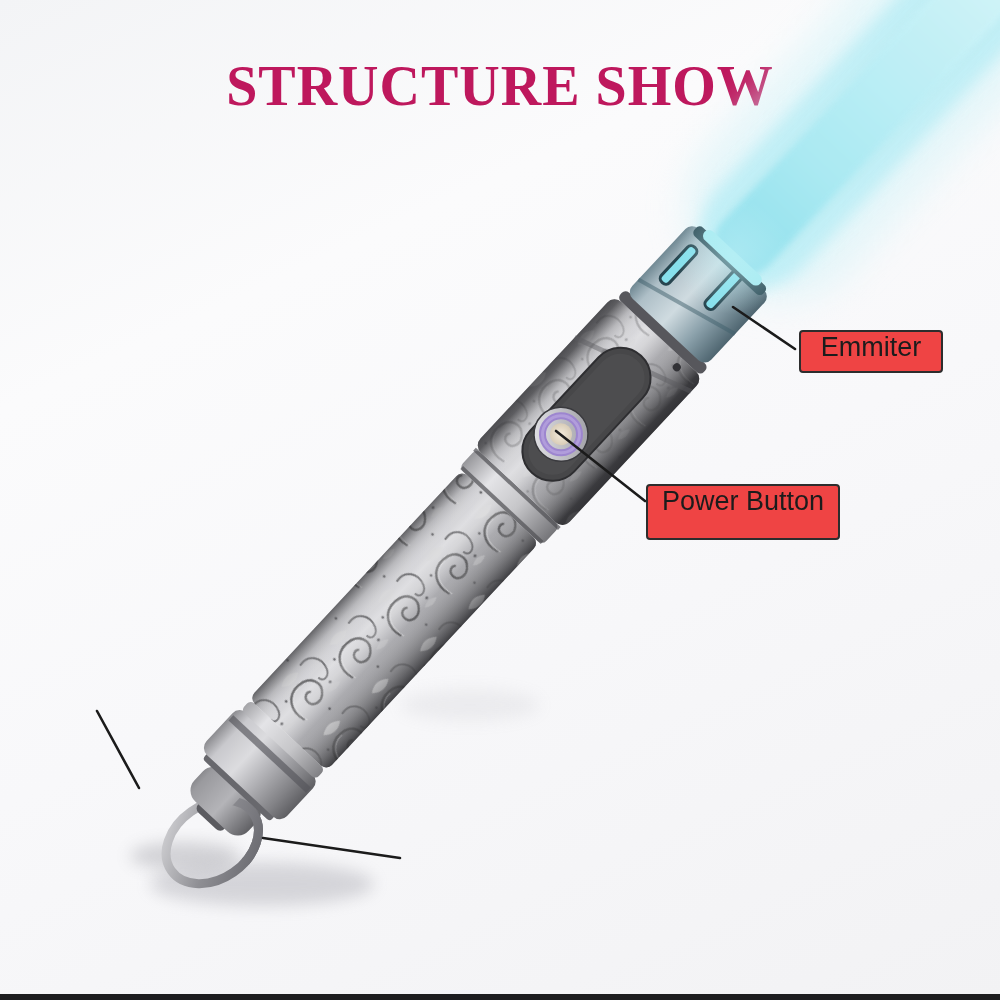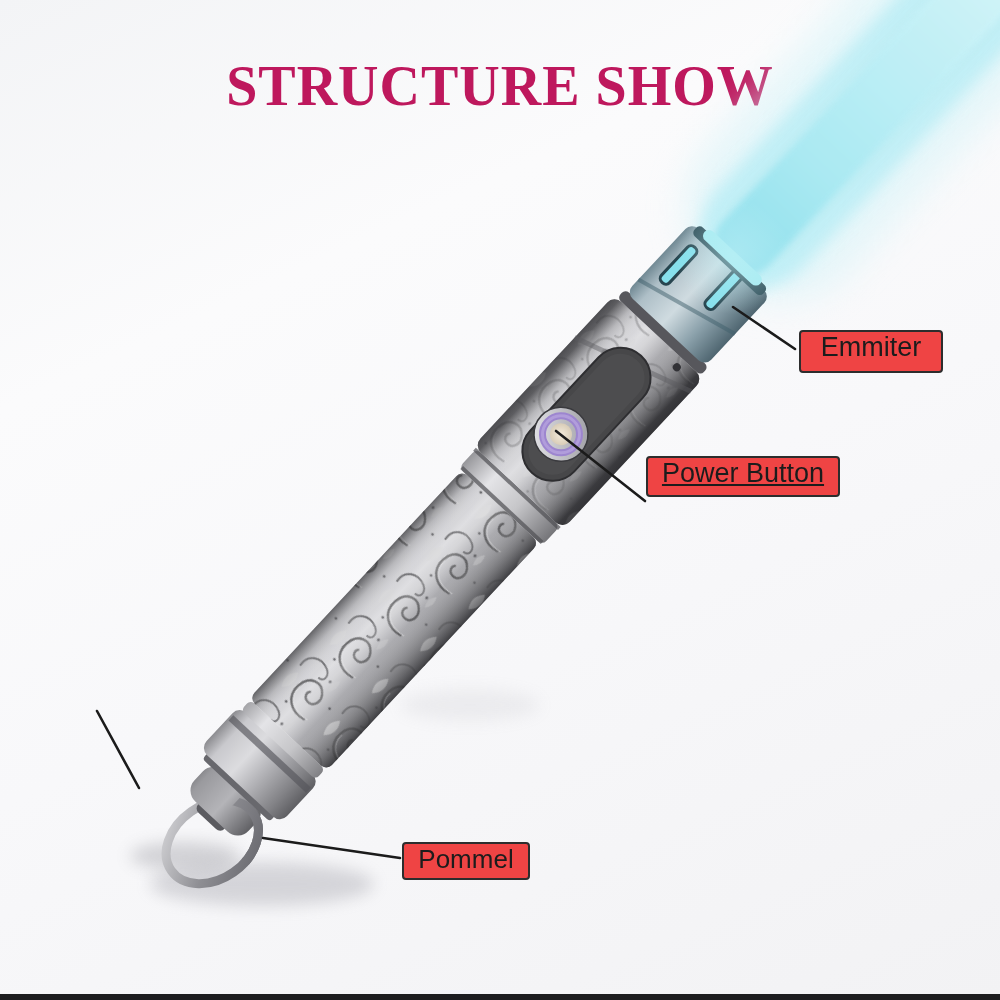--- a/index.html
+++ b/index.html
@@ -14,21 +14,21 @@
     font-family:"Liberation Serif", serif;font-weight:bold;font-size:56px;
     letter-spacing:1px;color:#be185d;margin:0;
   }
   .saber-svg{position:absolute;left:0;top:0;width:1000px;height:1000px;}
   .callout-label{
     position:absolute;display:flex;align-items:flex-start;justify-content:center;
     background:#ef4444;border:2px solid #2d2d2d;border-radius:4px;
     font-size:27px;color:#1c1c1c;box-sizing:border-box;
   }
   .label-emitter{left:799px;top:330px;width:144px;height:43px;}
-  .label-power{left:646px;top:456px;width:194px;height:41px;text-decoration:underline;}
+  .label-power{left:646px;top:484px;width:194px;height:56px;}
   .label-dring{left:38px;top:661px;width:128px;height:41px;}
   .label-pommel{left:402px;top:842px;width:128px;height:38px;font-size:26px;}
   .bottom-bar{position:absolute;left:0;bottom:0;width:100%;height:6px;background:#1d1d1f;}
 </style>
 </head>
 <body>
 
 <div class="stage">
 
   <h1 class="title">STRUCTURE SHOW</h1>
@@ -191,18 +191,15 @@
       <line x1="263" y1="838" x2="400" y2="858"></line>
     </g>
   </svg>
 
   <div class="callout-label label-emitter">
     <span>Emmiter</span>
   </div>
   <div class="callout-label label-power">
     <span>Power Button</span>
   </div>
-  <div class="callout-label label-pommel">
-    <span>Pommel</span>
-  </div>
 
   <div class="bottom-bar"></div>
 </div>
 
 </body></html>

